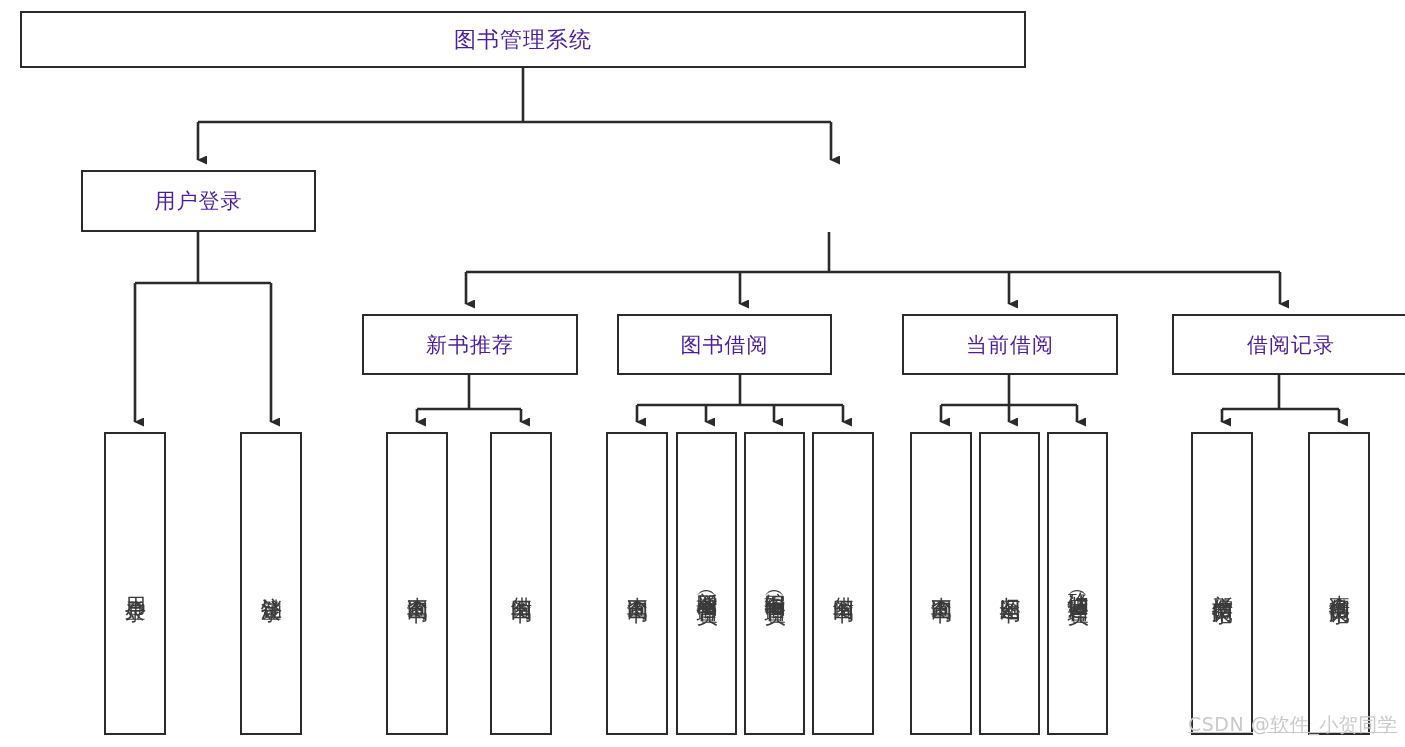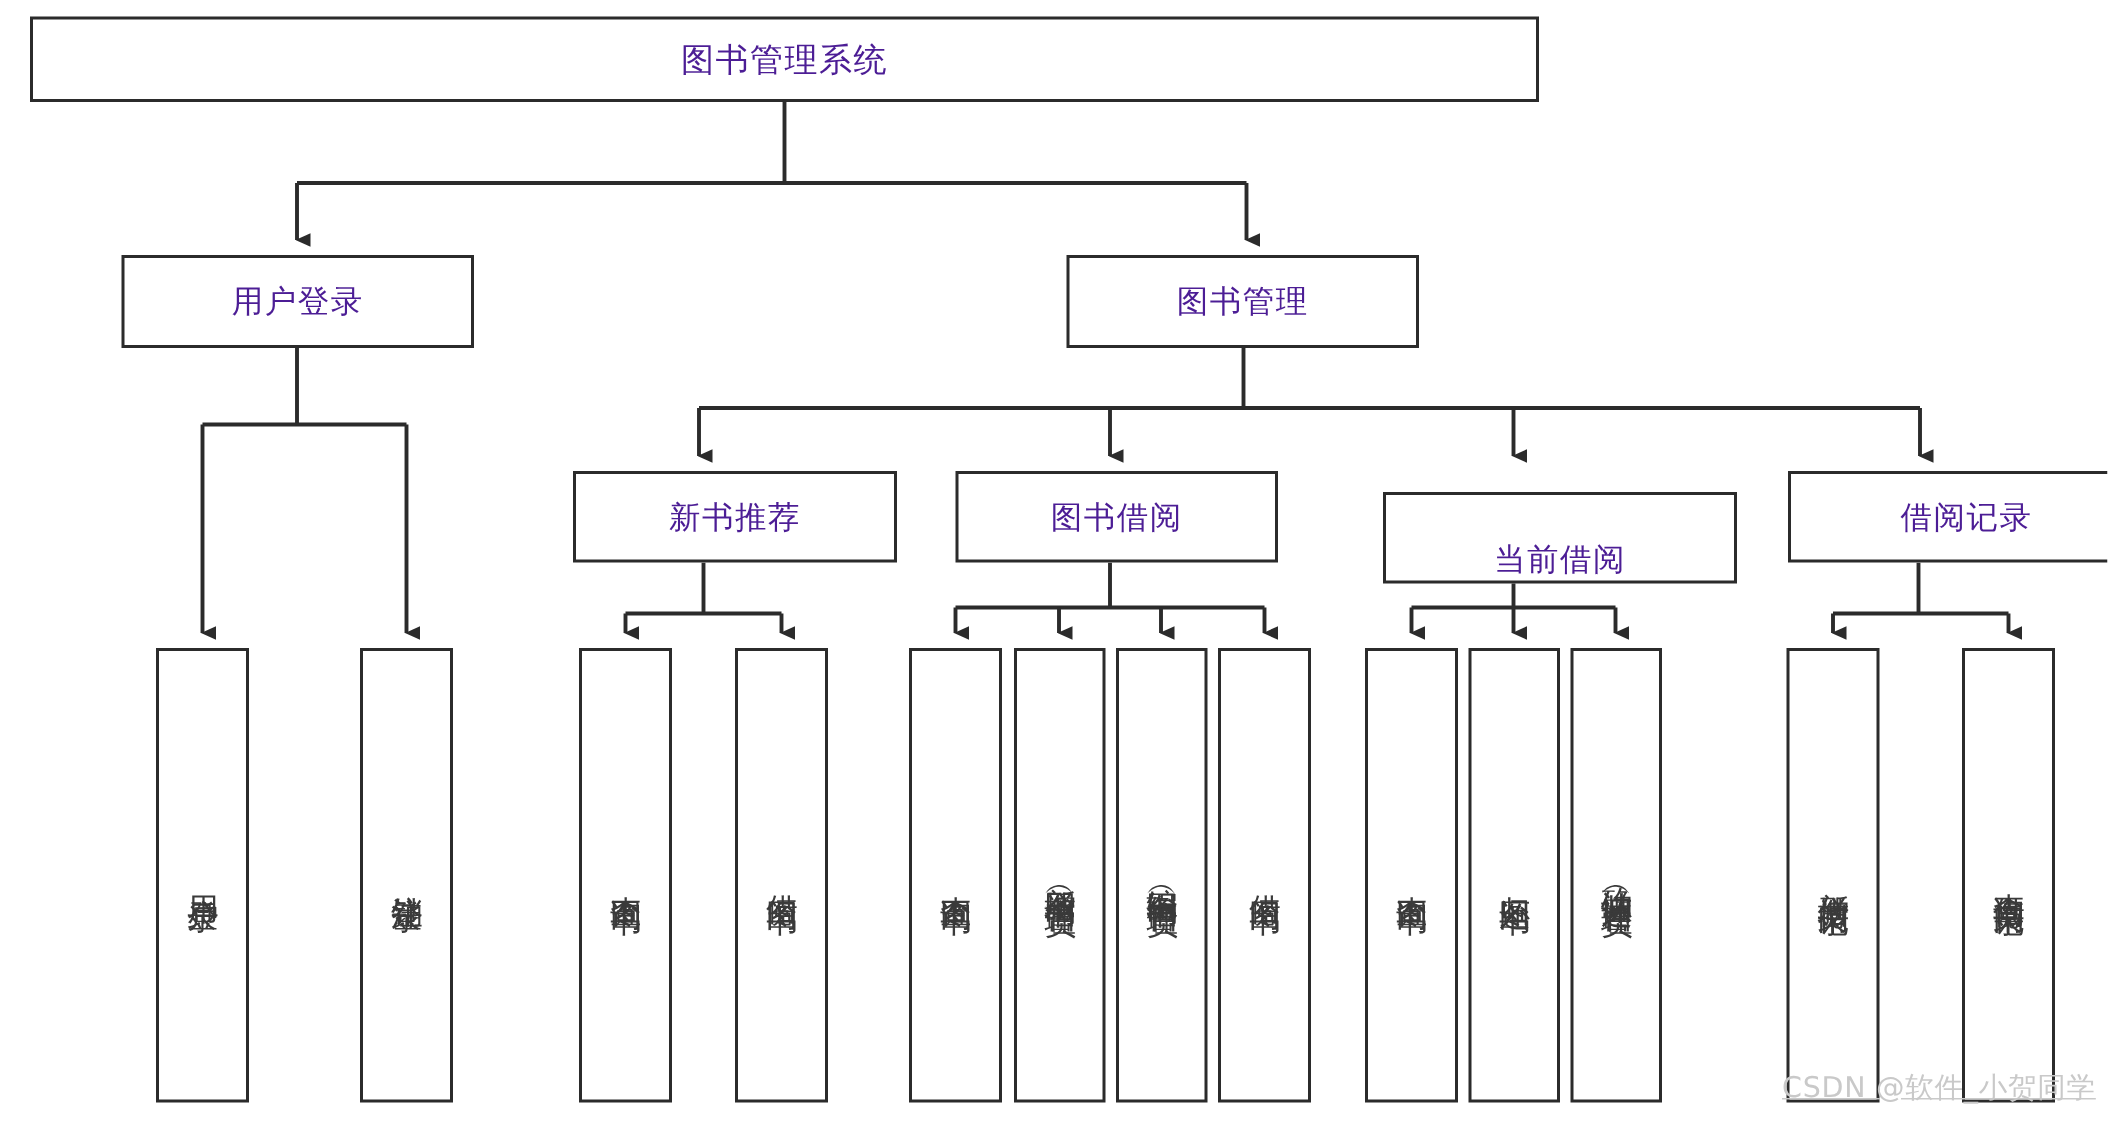--- a/index.html
+++ b/index.html
@@ -10,21 +10,21 @@
 
   .node{position:absolute;box-sizing:border-box;background:#ffffff;
         border:2px solid #2b2b2b;display:flex;align-items:center;justify-content:center;}
   .node .lbl{color:#4c1d95;font-size:21px;letter-spacing:1px;white-space:nowrap;}
 
   
   .tier0{height:57px;}
   .tier0 .lbl{font-size:22px;}
   .tier1{height:62px;}
   .tier1 .lbl{font-size:21px;}
-  .tier2{height:61px;margin-left:20px;}
+  .tier2{height:61px;}
   .tier2 .lbl{font-size:21px;}
 
   
   .leaf{top:432px;height:303px;}
   .leaf .vlbl{
      writing-mode:vertical-rl;
      text-orientation:upright;
      color:#3a3a3a;
      font-size:21px;
      line-height:1.18;
@@ -92,33 +92,30 @@
   </svg>
 
   <div class="node tier0" style="left:20px;top:11px;width:1006px;">
     <span class="lbl">图书管理系统</span>
   </div>
 
   <div class="node tier1" style="left:81px;top:170px;width:235px;">
     <span class="lbl">用户登录</span>
   </div>
 
-  <div class="node tier1" style="left:711px;top:170px;width:235px;">
-    <span class="lbl">图书管理</span>
-  </div>
 
   <div class="node tier2" style="left:362px;top:314px;width:216px;">
     <span class="lbl">新书推荐</span>
   </div>
 
   <div class="node tier2" style="left:617px;top:314px;width:215px;">
     <span class="lbl">图书借阅</span>
   </div>
 
-  <div class="node tier2" style="left:902px;top:328px;width:236px;align-items:flex-end;">
+  <div class="node tier2" style="left:902px;top:314px;width:216px;">
     <span class="lbl">当前借阅</span>
   </div>
 
   <div class="node tier2" style="left:1172px;top:314px;width:238px;">
     <span class="lbl">借阅记录</span>
   </div>
 
   <div class="node leaf" style="left:104px;width:62px;">
     <span class="vlbl">用户登录</span>
   </div>

